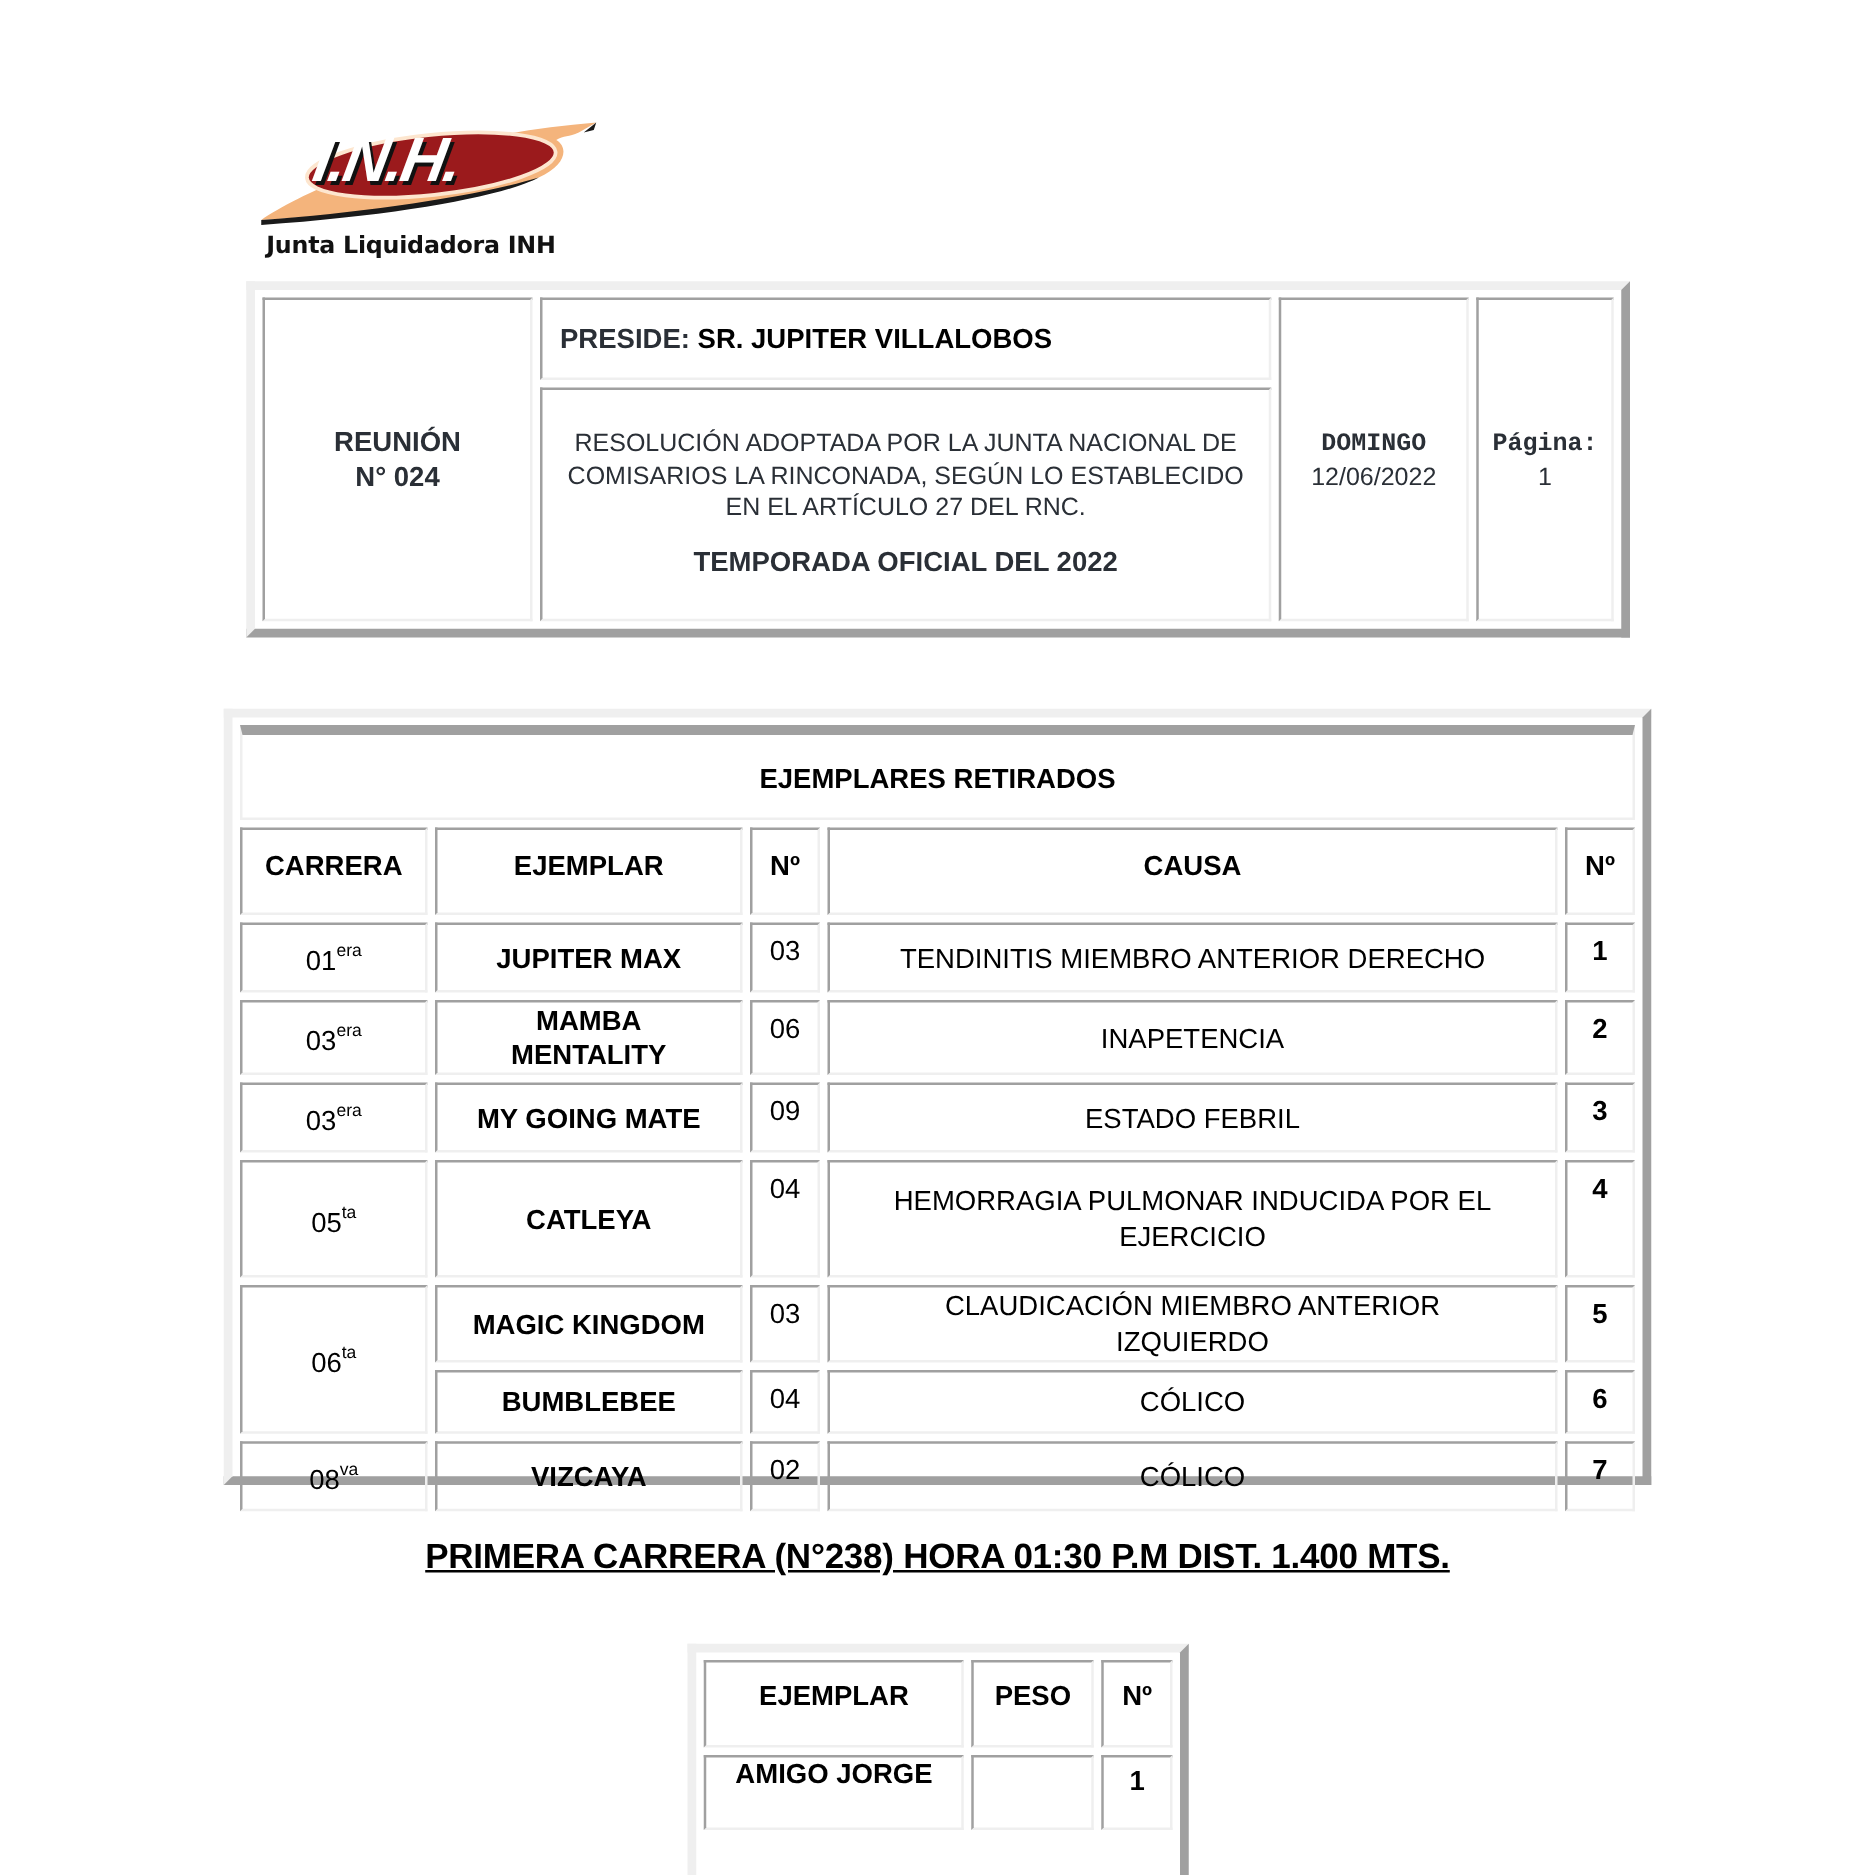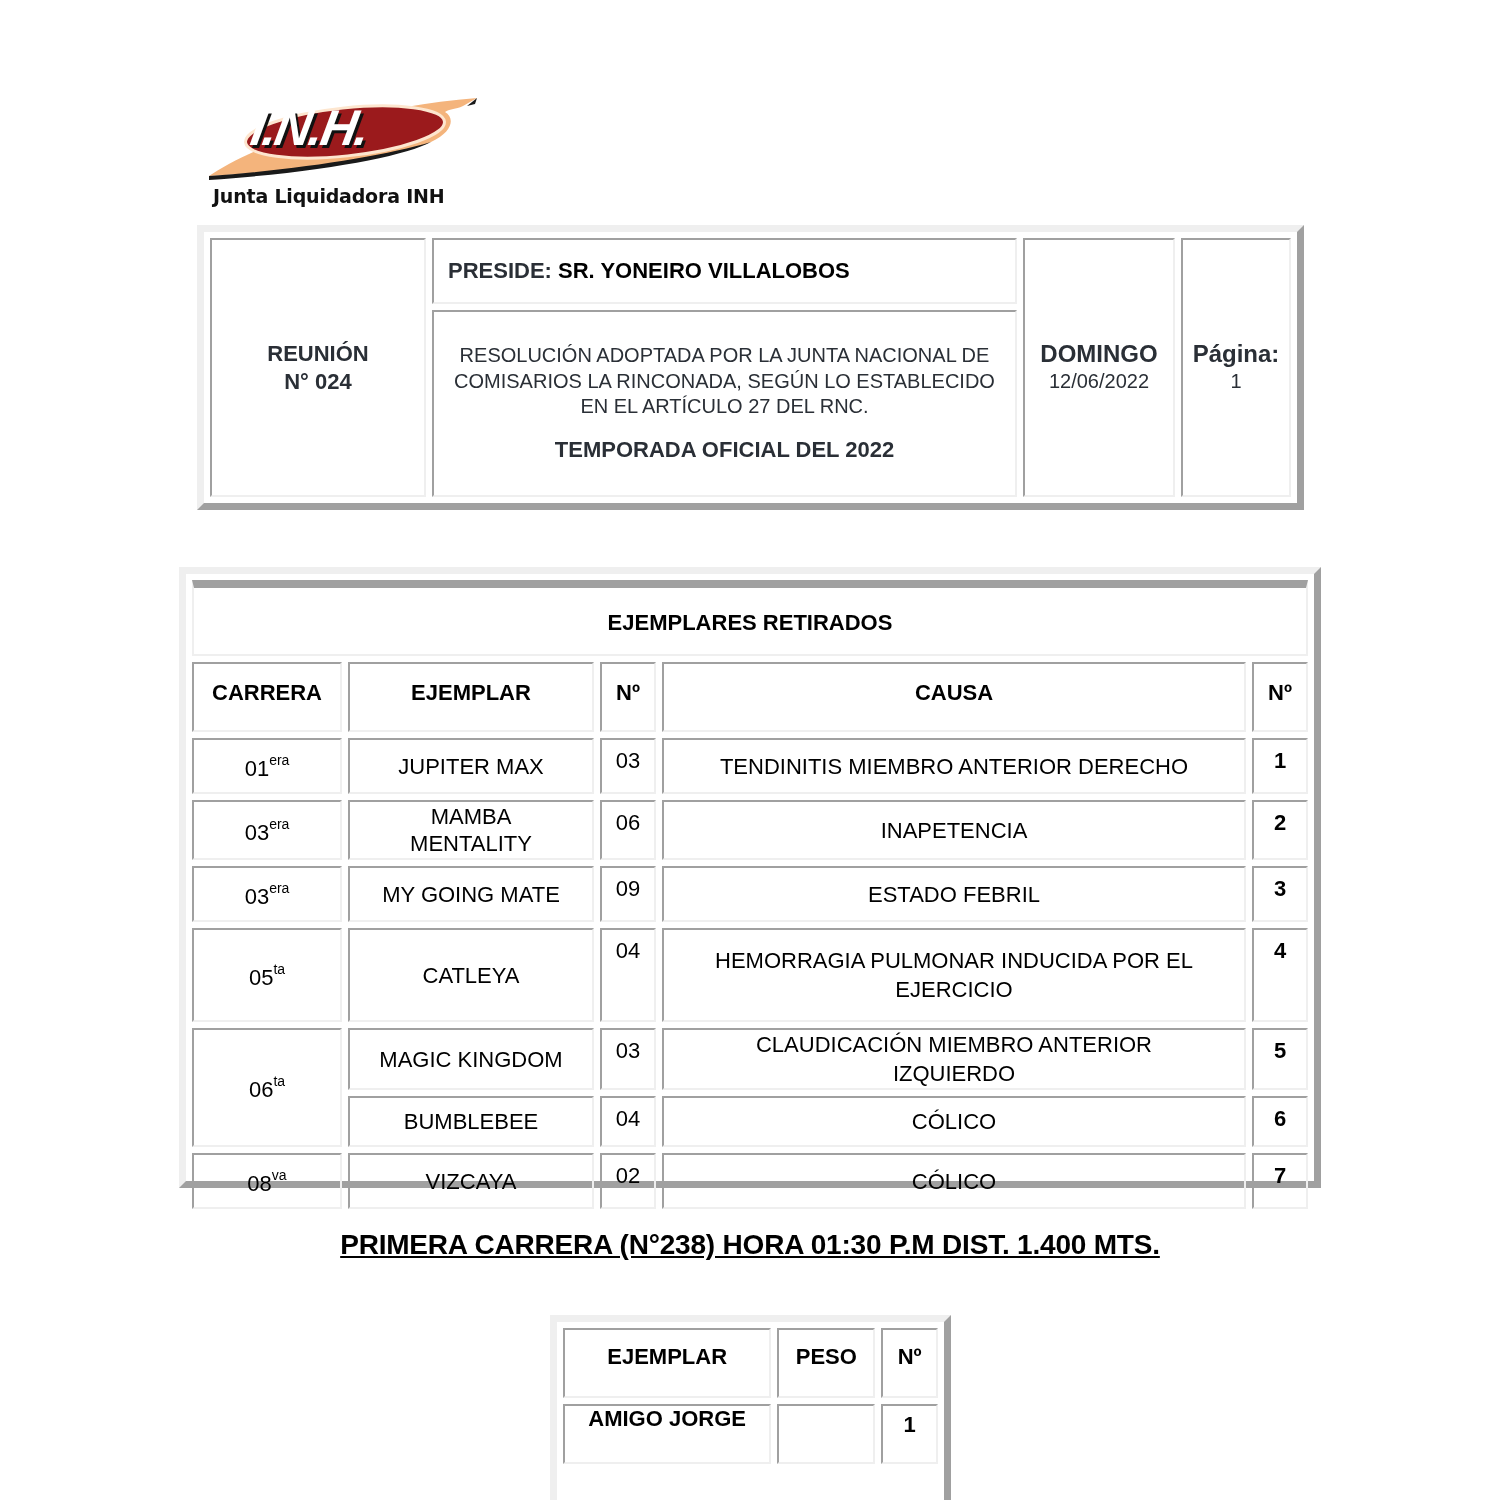--- a/index.html
+++ b/index.html
@@ -25,33 +25,33 @@
   
   #hdr { left: 197px; top: 225px; width: 1107px; height: 285px; color: #2a2f36; }
   #hdr table.grid { border-spacing: 6px; }
   .hdr-reunion { font-weight: bold; font-size: 22px; line-height: 28px; width: 216px; }
   .hdr-preside { text-align: left !important; font-size: 22px; font-weight: bold; height: 66px; padding-left: 14px !important; }
   .hdr-preside .lbl { color: #2a2f36; }
   .hdr-preside .val { color: #000; }
   .hdr-res { font-size: 20px; line-height: 25.5px; padding: 10px 14px !important; }
   .hdr-res .season { display: block; font-weight: bold; font-size: 22px; margin-top: 16px; line-height: 28px; }
   .hdr-day { width: 152px; font-size: 20px; line-height: 26px; }
-  .hdr-day b, .hdr-page b { font-size: 24px; }
+  .hdr-day b, .hdr-page b { font-size: 20px; font-family: Liberation Mono, monospace; }
   .hdr-page { width: 110px; font-size: 20px; line-height: 26px; }
 
   
   #ret { left: 179px; top: 567px; width: 1142px; height: 621px; }
   #ret table.grid { border-spacing: 6px; }
   #ret td { font-size: 22px; line-height: 29px; }
   #ret td.title { border-top: 8px solid #a0a0a0; border-left: 2px solid #efefef; border-right: 2px solid #efefef;
                   font-weight: bold; height: 76px; vertical-align: top; padding-top: 20px; }
   #ret td.th { font-weight: bold; vertical-align: top; padding-top: 14px; height: 70px; }
   #ret td.num { vertical-align: top; padding-top: 6px; }
   #ret td.idx { vertical-align: top; padding-top: 6px; font-weight: bold; }
-  #ret td.horse { font-weight: normal; }
+  #ret td.horse { font-weight: bold; }
   #ret sup { font-size: 14px; position: relative; top: -3px; }
   .c-carrera { width: 150px; } .c-horse { width: 246px; } .c-num { width: 56px; } .c-idx { width: 56px; }
 
   
   .race-title { position: absolute; left: 0; width: 1500px; top: 1229px; text-align: center;
                 font-weight: bold; font-size: 28px; text-decoration: underline; letter-spacing: -0.2px; }
 
   
   #pes { left: 550px; top: 1315px; width: 401px; height: 230px; }
   #pes table.grid { border-spacing: 6px; height: auto; }
@@ -82,21 +82,21 @@
 
 <div class="frame" id="hdr">
   <table class="grid">
     <tbody>
         <tr>
       <td class="hdr-reunion" rowspan="2">
         <div>REUNIÓN</div>
         <div>N° 024</div>
       </td>
       <td class="hdr-preside">
-        <span class="lbl">PRESIDE: </span><span class="val">SR. YONEIRO VILLALOBOS</span>
+        <span class="lbl">PRESIDE: </span><span class="val">SR. JUPITER VILLALOBOS</span>
       </td>
       <td class="hdr-day" rowspan="2">
         <b>DOMINGO</b><br>
         <span>12/06/2022</span>
       </td>
       <td class="hdr-page" rowspan="2">
         <b>Página:</b><br>
         <span>1</span>
       </td>
     </tr>

